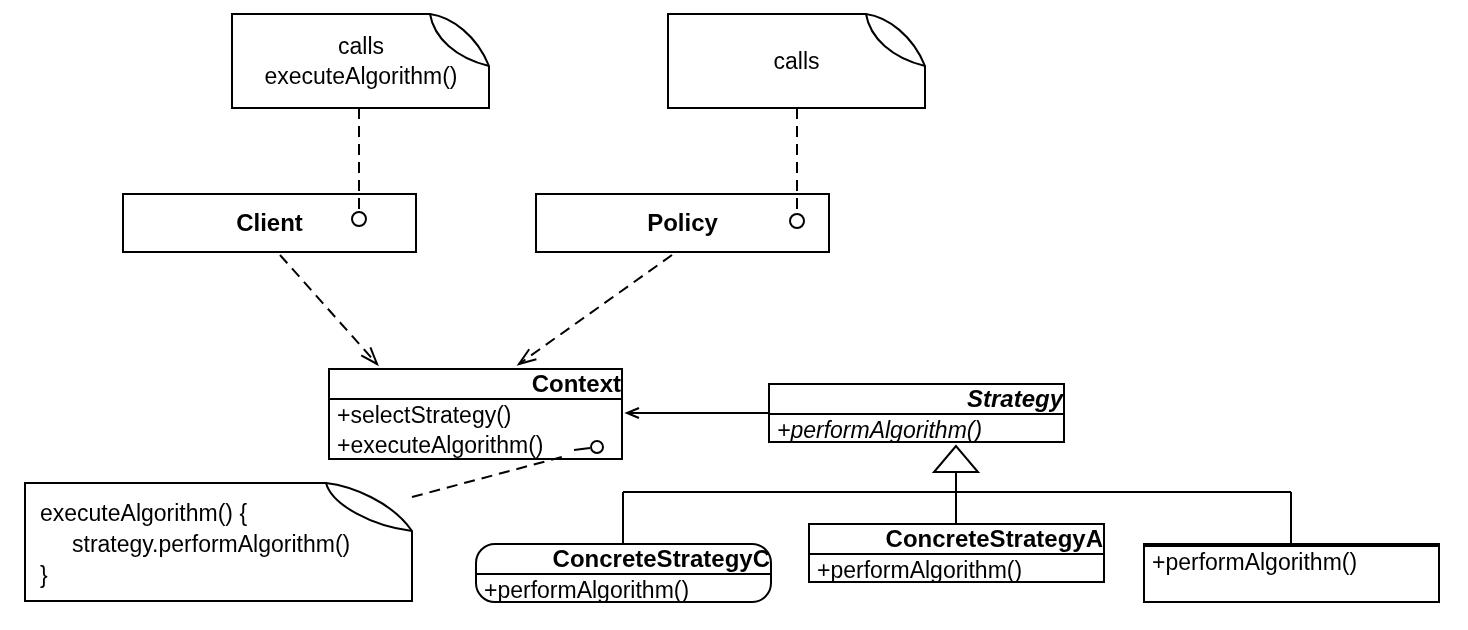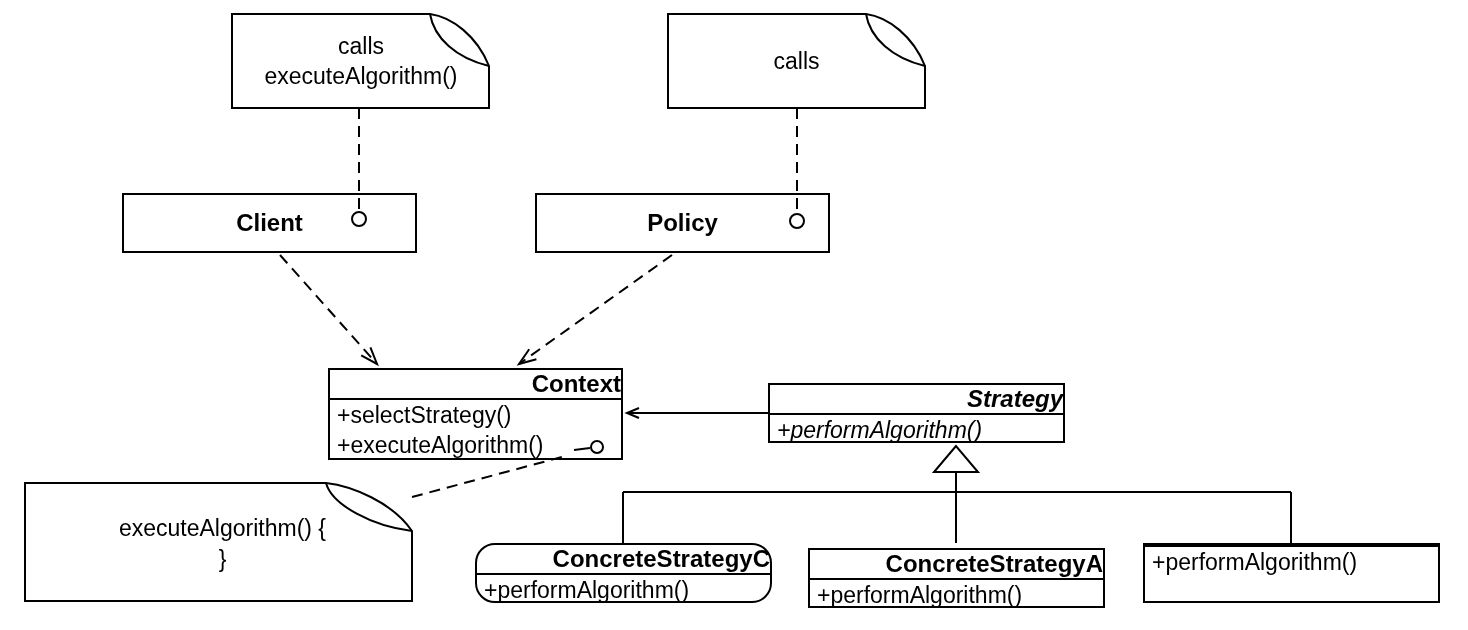--- a/index.html
+++ b/index.html
@@ -26,21 +26,21 @@
   }
   .one-comp{display:flex;align-items:center;justify-content:center;}
   .uml-methods{border-top:2px solid #000;}
   .uml-method{
     font-size:23px;line-height:30px;padding-left:7px;white-space:nowrap;
   }
   .italic{font-style:italic;}
 
   .note-text{
     position:absolute;z-index:2;font-size:23px;line-height:30px;
-    display:flex;flex-direction:column;justify-content:center;text-align:center;
+    display:flex;flex-direction:column;justify-content:center;
   }
   .note-center{text-align:center;}
   .code-line{white-space:nowrap;line-height:31px;}
   .code-indent{padding-left:32px;}
 </style>
 </head>
 <body>
 
 <div id="diagram">
 
@@ -88,20 +88,21 @@
     <div>calls</div>
     <div>executeAlgorithm()</div>
   </div>
 
   <div class="note-text note-center" style="left:668px;top:14px;width:257px;height:94px;">
     <div>calls</div>
   </div>
 
   <div class="note-text" style="left:40px;top:494px;width:365px;height:100px;">
     <div class="code-line">executeAlgorithm() {</div>
+    <div class="code-line code-indent">strategy.performAlgorithm()</div>
     <div class="code-line">}</div>
   </div>
 
   <div class="uml-class one-comp" style="left:122px;top:193px;width:295px;height:60px;">
     <div class="uml-title">Client</div>
   </div>
 
   <div class="uml-class" style="left:328px;top:368px;width:295px;height:92px;">
     <div class="uml-title">Context</div>
     <div class="uml-methods">
@@ -121,21 +122,21 @@
     </div>
   </div>
 
   <div class="uml-class" style="left:475px;top:543px;width:297px;height:60px;border-radius:20px;">
     <div class="uml-title">ConcreteStrategyC</div>
     <div class="uml-methods">
       <div class="uml-method">+performAlgorithm()</div>
     </div>
   </div>
 
-  <div class="uml-class" style="left:808px;top:548px;width:297px;height:60px;">
+  <div class="uml-class" style="left:808px;top:523px;width:297px;height:60px;">
     <div class="uml-title">ConcreteStrategyA</div>
     <div class="uml-methods">
       <div class="uml-method">+performAlgorithm()</div>
     </div>
   </div>
 
   <div class="uml-class" style="left:1143px;top:543px;width:297px;height:60px;">
     <div class="uml-methods">
       <div class="uml-method">+performAlgorithm()</div>
     </div>

